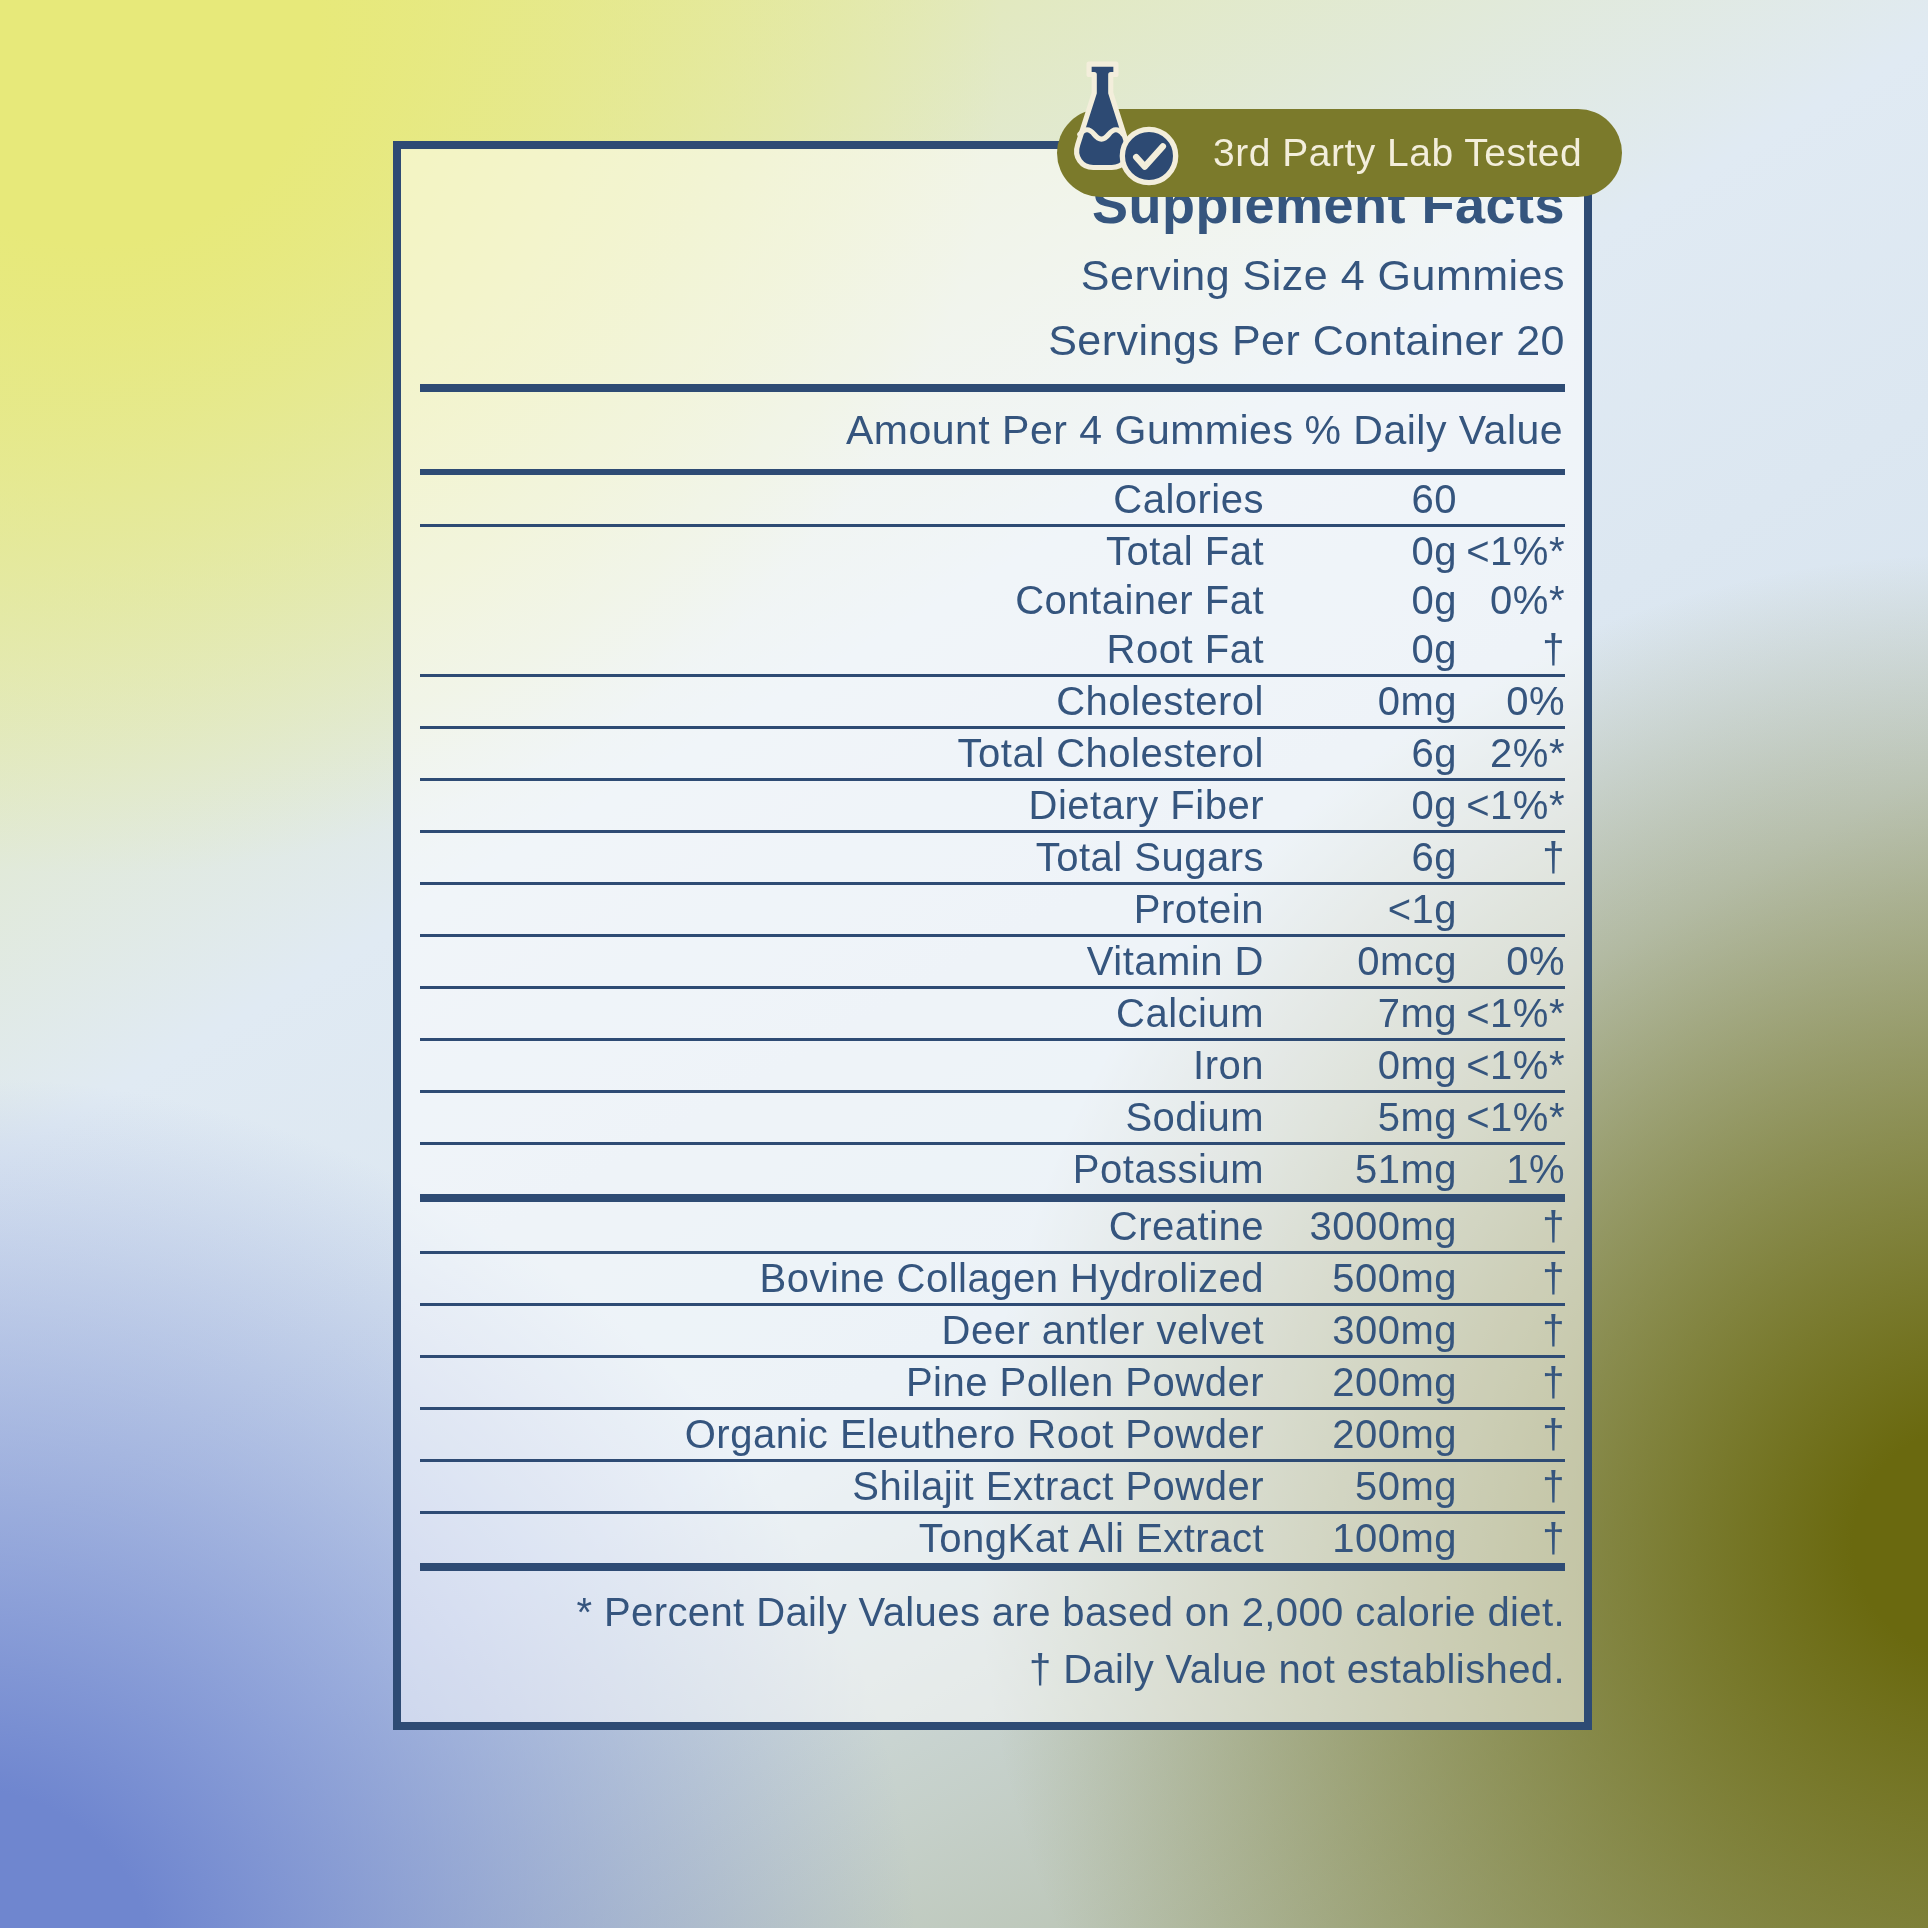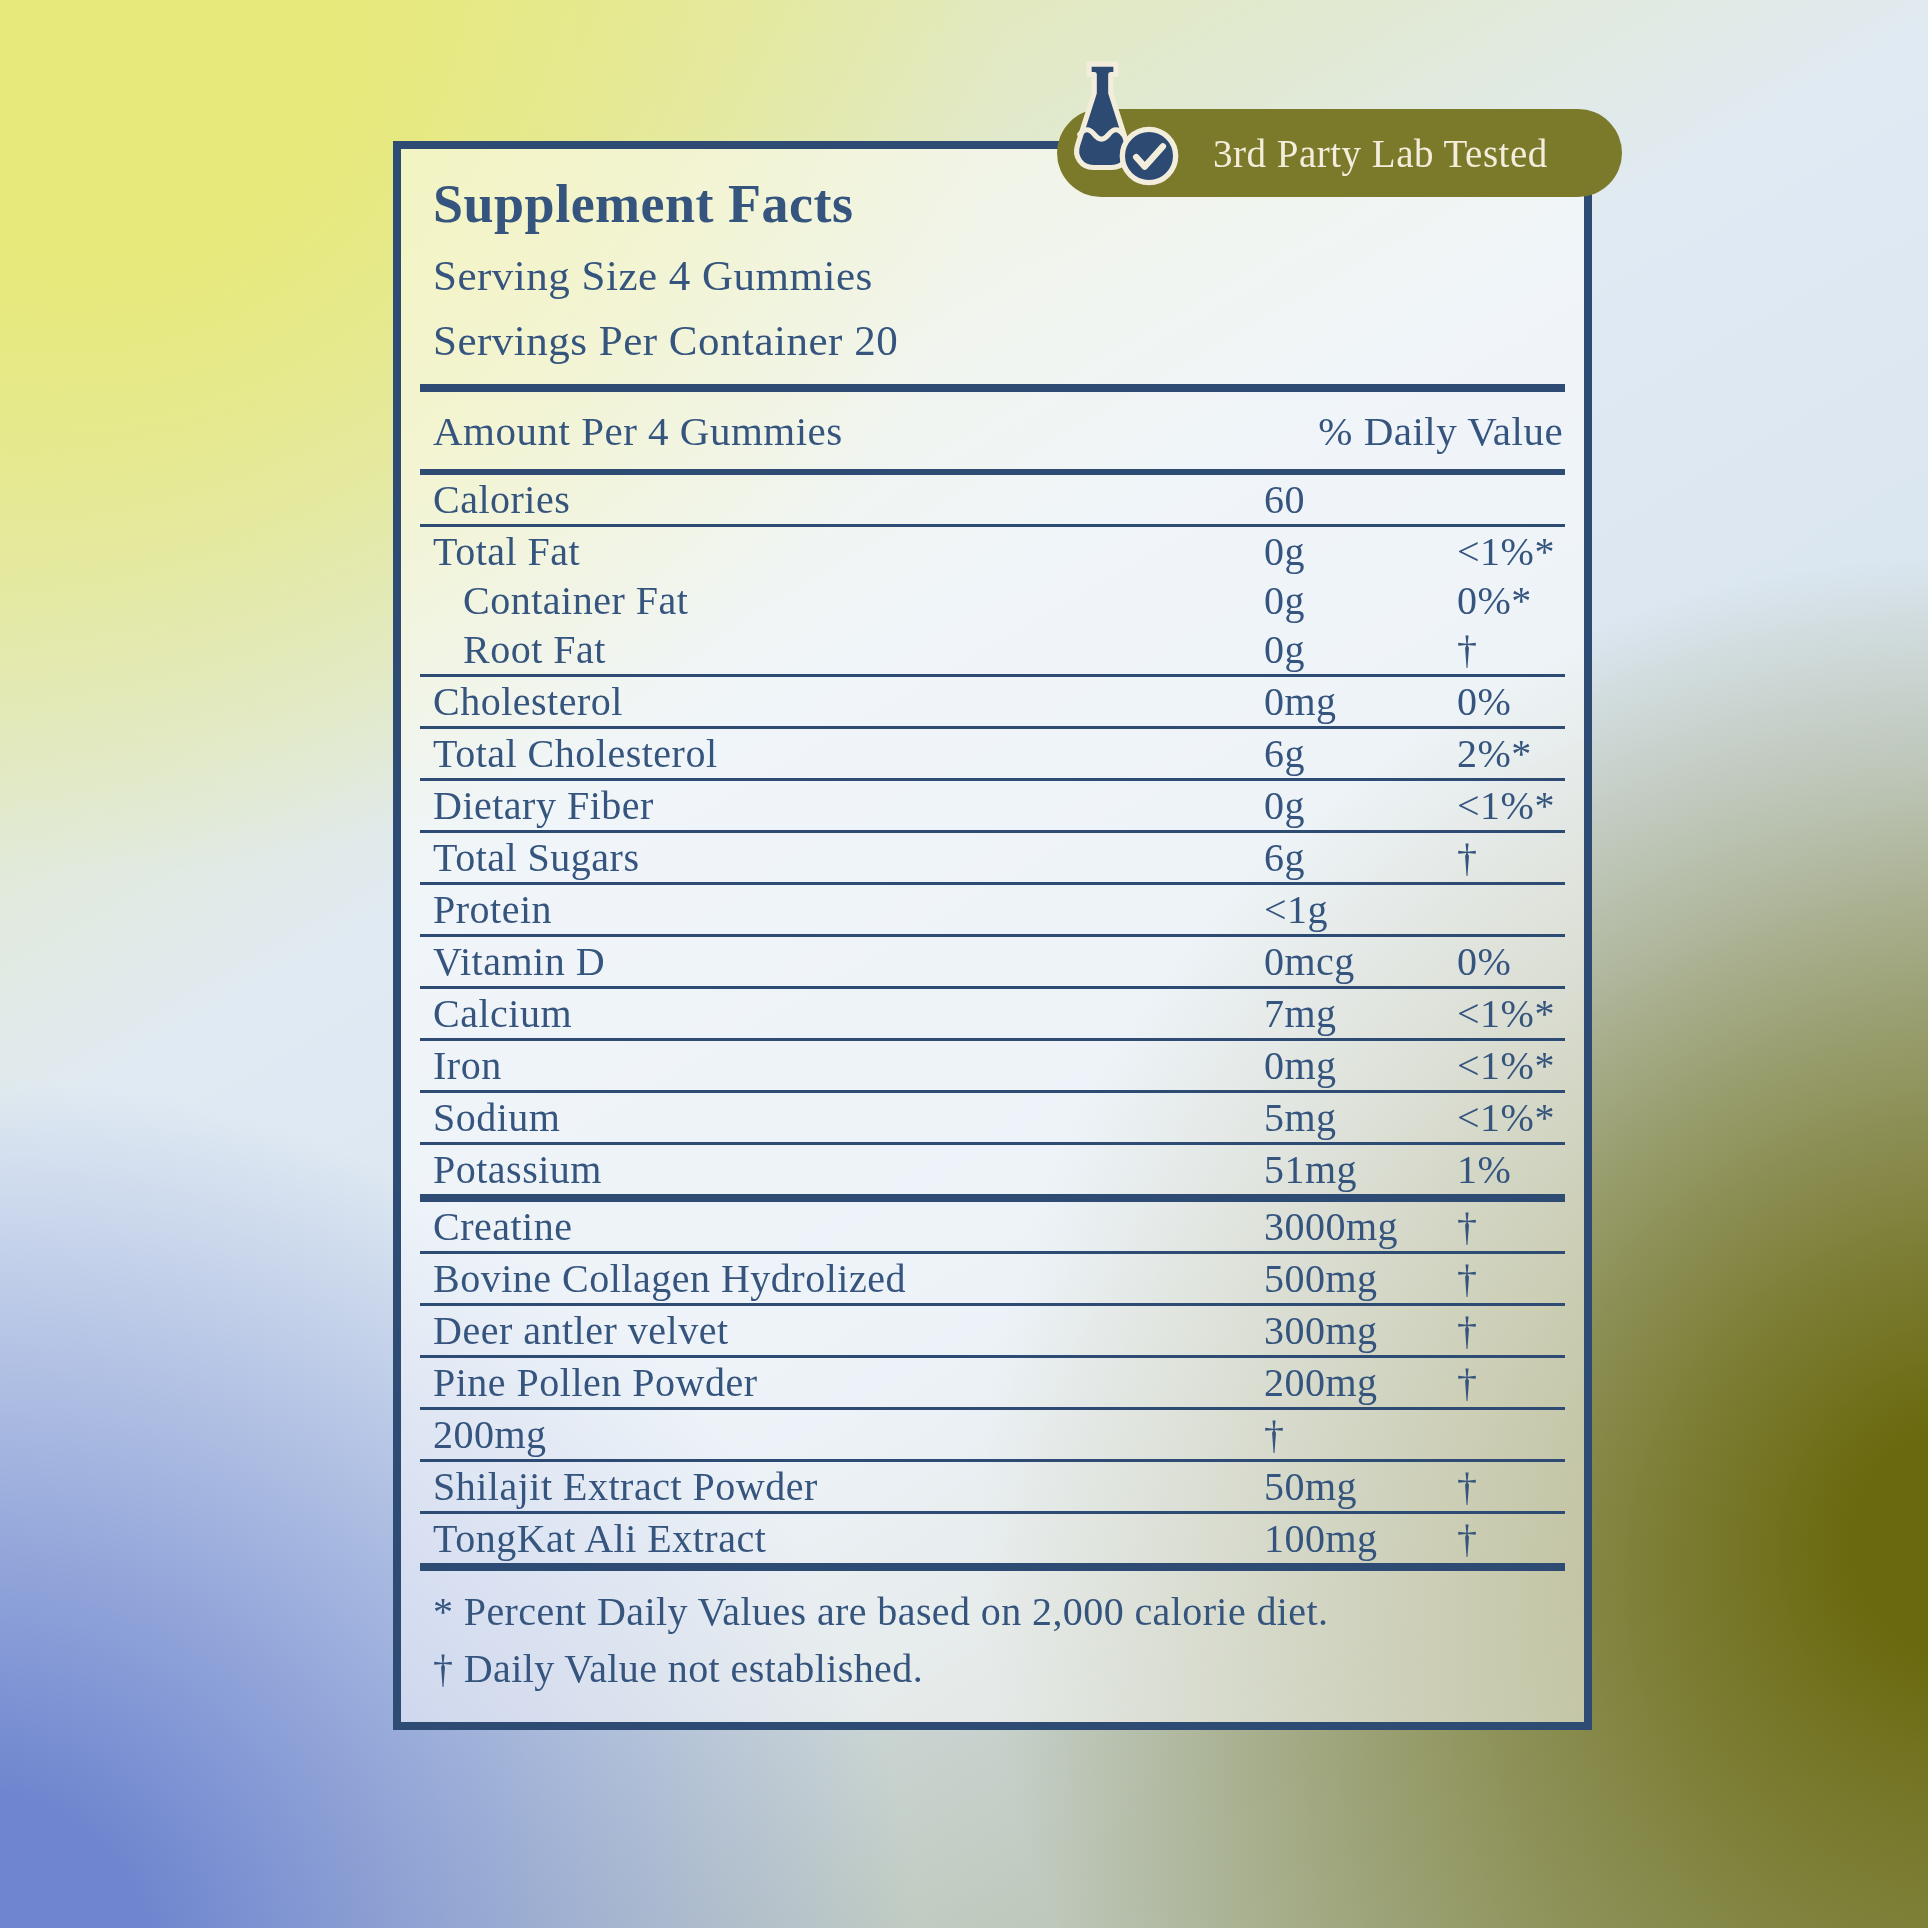--- a/index.html
+++ b/index.html
@@ -9,26 +9,27 @@
     --cream:#f3eedb;
     --bg-yellow:#e7e97a;
     --bg-blue:#6f86cf;
     --bg-olive:#6a690f;
     --bg-light:#dde9f3;
     --panel-fill:rgba(255,255,255,0.52);
   }
   html,body{margin:0;padding:0;}
   .canvas{
     position:relative;width:1928px;height:1928px;overflow:hidden;
-    font-family:Liberation Serif, serif;color:var(--navy);
+    font-family:Liberation Sans, sans-serif;color:var(--navy);
     background:
       radial-gradient(1224px 1130px at 5% 2%,  var(--bg-yellow) 18%, rgba(231,233,122,0) 74%),
       radial-gradient(1412px 1412px at 102% 80%, var(--bg-olive) 8%,  rgba(106,105,15,0) 70%),
       radial-gradient(1365px 1271px at -2% 102%, var(--bg-blue) 14%, rgba(111,134,207,0) 70%),
       linear-gradient(150deg, #e4e88c 0%, #e0eaf3 38%, #d8e4ef 62%, #a9b292 100%);
+    text-align: right;
   }
   .panel{
     position:absolute;left:393px;top:141px;width:1199px;height:1589px;
     box-sizing:border-box;border:8.5px solid var(--rule);
     background:var(--panel-fill);
     padding:17px 19px 0 19px;
     display:flex;flex-direction:column;
   }
   .title{font-size:54px;font-weight:700;letter-spacing:0.5px;padding-left:13px;margin-top:7px;}
   .serving{font-size:43px;padding-left:13px;margin-top:16px;letter-spacing:0.5px;}
@@ -178,20 +179,21 @@
       <span class="lbl">Deer antler velvet</span>
       <span class="amt">300mg</span>
       <span class="dv">†</span>
     </div>
     <div class="row">
       <span class="lbl">Pine Pollen Powder</span>
       <span class="amt">200mg</span>
       <span class="dv">†</span>
     </div>
     <div class="row">
+      <span class="lbl">Organic Eleuthero Root Powder</span>
       <span class="amt">200mg</span>
       <span class="dv">†</span>
     </div>
     <div class="row">
       <span class="lbl">Shilajit Extract Powder</span>
       <span class="amt">50mg</span>
       <span class="dv">†</span>
     </div>
     <div class="row">
       <span class="lbl">TongKat Ali Extract</span>

